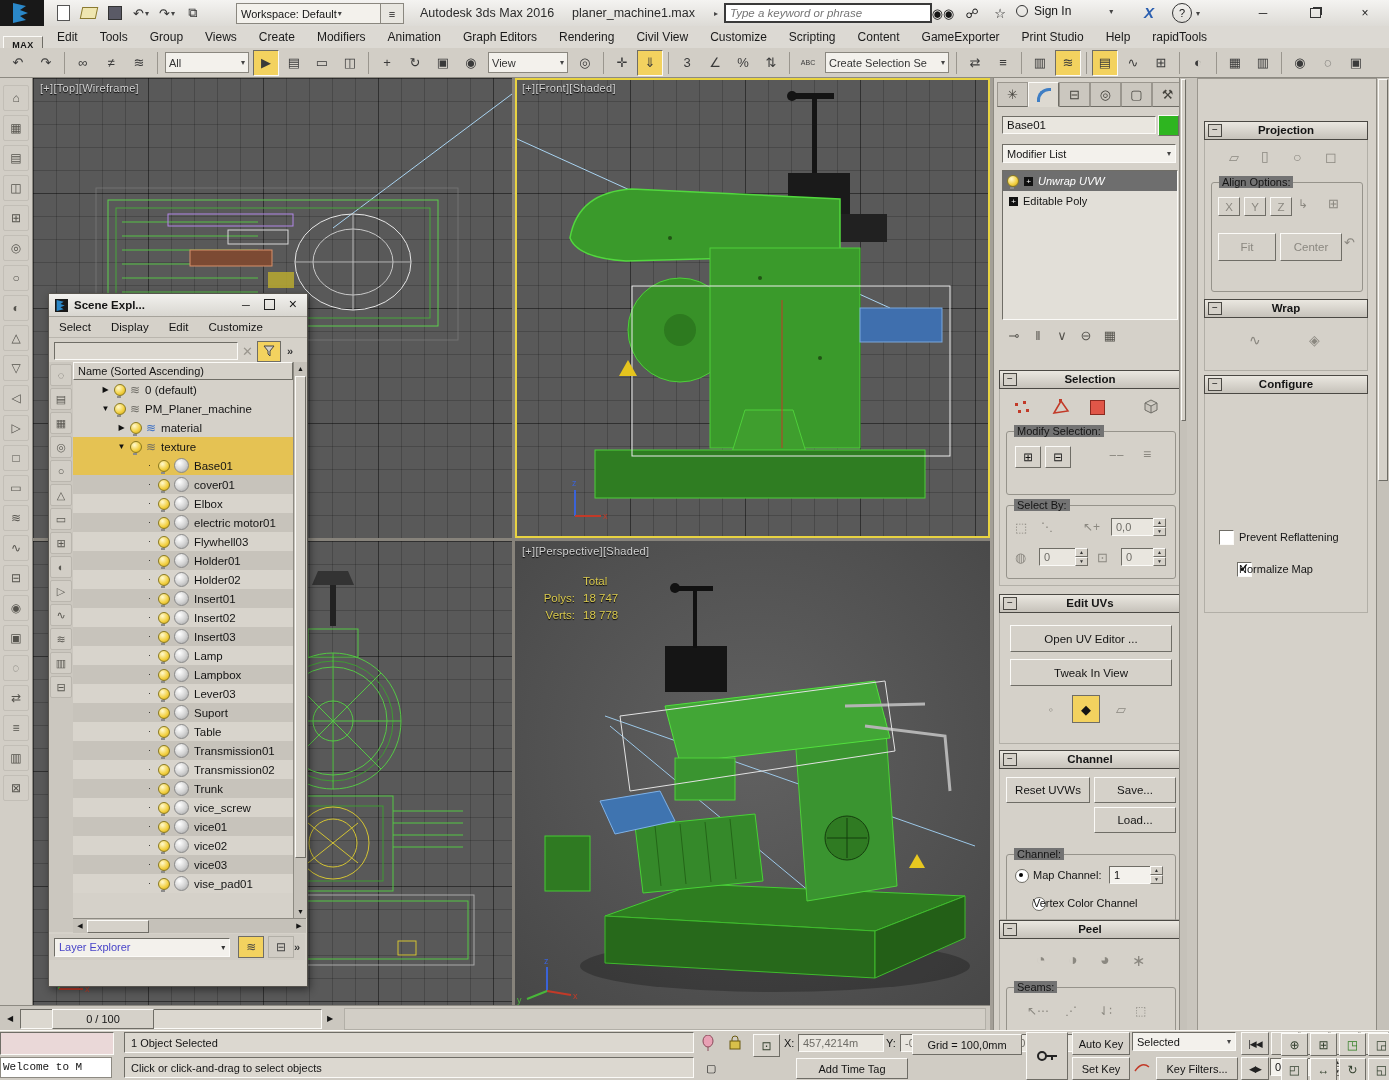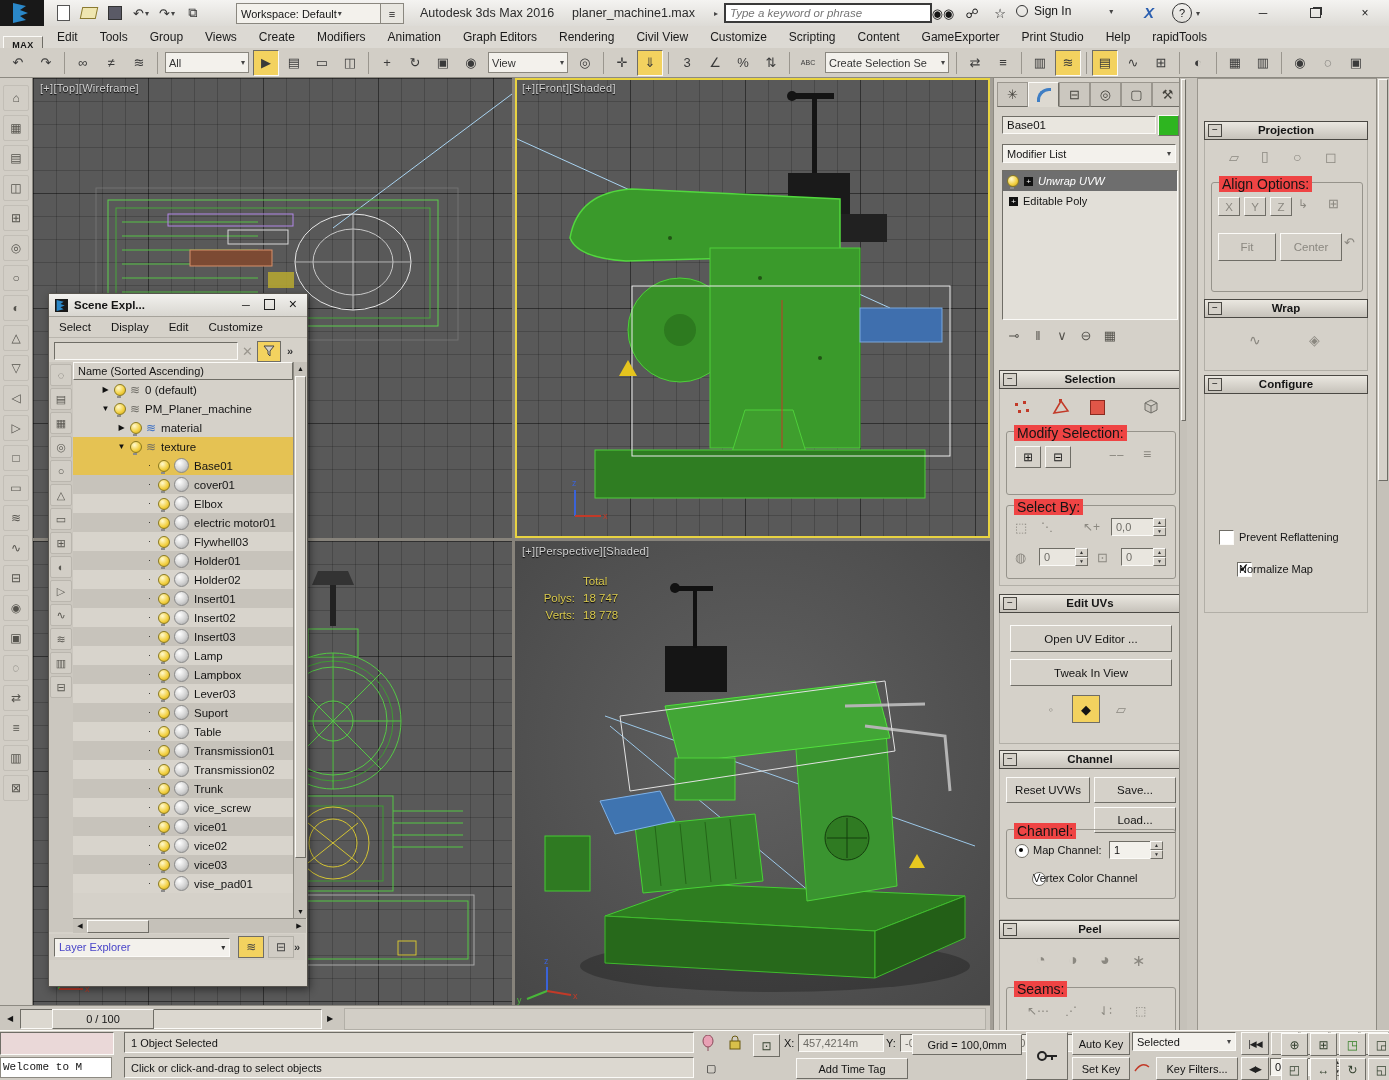--- a/index.html
+++ b/index.html
@@ -59,21 +59,21 @@
   .sbtn{width:20px;height:20px;margin:2px auto;display:flex;align-items:center;justify-content:center;color:#5a5852;font-size:11px;background:#d2cec6;border:1px solid #bab6ae;border-radius:2px}
   
   #cmdpanel{left:993px;top:78px;width:194px;height:952px;background:#d5d1c9;border-left:1px solid #8d8a82;box-sizing:border-box}
   .ptab{width:29px;height:23px;display:inline-flex;align-items:center;justify-content:center;background:#cbc7bf;border:1px solid #9a968e;border-bottom-color:#6f6d66;font-size:13px;color:#45433d}
   .ptab.on{background:#ddd9d1;border-color:#fbfaf7 #6f6d66 #dddad1 #fbfaf7}
   .arc{width:11px;height:11px;border:3px solid #3f7ec4;border-right:none;border-bottom:none;border-radius:12px 0 0 0}
   .roll{position:absolute;left:5px;width:182px}
   .rhead{height:17px;border:1px solid #4a4843;background:linear-gradient(#eae7e0,#c6c2ba);font-weight:bold;text-align:center;line-height:16px;position:relative;font-size:11.5px}
   .rmin{position:absolute;left:3px;top:2px;width:12px;height:11px;border:1px solid #4a4843;font-size:10px;line-height:9px;text-align:center;background:#d5d1c9;font-weight:normal}
   .grp{position:absolute;border:1px solid #96938b;border-radius:3px}
-  .grp>.glab{position:absolute;top:-7px;left:7px;background:#ef4444;padding:0 3px;font-size:14px}
+  .grp>.glab{position:absolute;top:-7px;left:7px;background:#737373;padding:0 3px;font-size:11px}
   .dis{color:#8b8880}
   .spinner{display:inline-flex;flex-direction:column;width:13px;height:18px;vertical-align:middle}
   .spinner span{flex:1;background:#d5d1c9;border:1px solid;border-color:#fbfaf7 #6f6d66 #6f6d66 #fbfaf7;font-size:5px;line-height:7px;text-align:center;color:#333}
   .vfield{background:#e9e6df;border:1px solid;border-color:#6f6d66 #fbfaf7 #fbfaf7 #6f6d66;height:16px;line-height:16px;padding:0 4px;color:#6e6c66;font-size:11px}
   .cb{width:13px;height:13px;background:#fff;border:1px solid;border-color:#6f6d66 #fbfaf7 #fbfaf7 #6f6d66;display:inline-block;position:relative;vertical-align:-3px}
   .cb.on::after{content:"✓";position:absolute;left:1px;top:-2px;font-size:12px;font-weight:bold;color:#111}
   .rd{width:12px;height:12px;border-radius:50%;background:#fff;border:1px solid #6f6d66;display:inline-block;position:relative;vertical-align:-2px}
   .rd.on::after{content:"";position:absolute;left:3px;top:3px;width:4px;height:4px;background:#000;border-radius:50%}
   .pbtn{background:#d5d1c9;border:1px solid;border-color:#fbfaf7 #6f6d66 #6f6d66 #fbfaf7;display:flex;align-items:center;justify-content:center;font-size:11.5px}
   .icon24{width:24px;height:22px;display:inline-flex;align-items:center;justify-content:center;color:#55534d;font-size:13px}
@@ -776,21 +776,21 @@
         <span class="abs dis ctr" style="left:108px;top:84px;width:26px;height:24px;font-size:13px">▱</span>
       </div>
     </div>
 
     <div class="roll" style="top:672px">
       <div class="rhead"><span class="rmin">−</span><span>Channel</span></div>
       <div style="position:relative;height:150px;border:1px solid #b2afa7;border-top:none">
         <span class="abs pbtn" style="left:6px;top:8px;width:82px;height:24px">Reset UVWs</span>
         <span class="abs pbtn" style="left:94px;top:8px;width:80px;height:24px">Save...</span>
         <span class="abs pbtn" style="left:94px;top:38px;width:80px;height:24px">Load...</span>
-        <div class="grp" style="left:6px;top:60px;width:168px;height:68px">
+        <div class="grp" style="left:6px;top:85px;width:168px;height:68px">
           <span class="glab">Channel:</span>
           <span class="abs rd on" style="left:8px;top:14px"></span>
           <span class="abs" style="left:26px;top:14px">Map Channel:</span>
           <span class="abs vfield" style="left:102px;top:11px;width:36px;color:#111;background:#f3f1ec">1</span>
           <span class="abs spinner" style="left:143px;top:11px">
               <span>▲</span>
               <span>▼</span>
             </span>
           <span class="abs rd" style="left:8px;top:42px"></span>
           <span class="abs" style="left:26px;top:42px">Vertex Color Channel</span>

